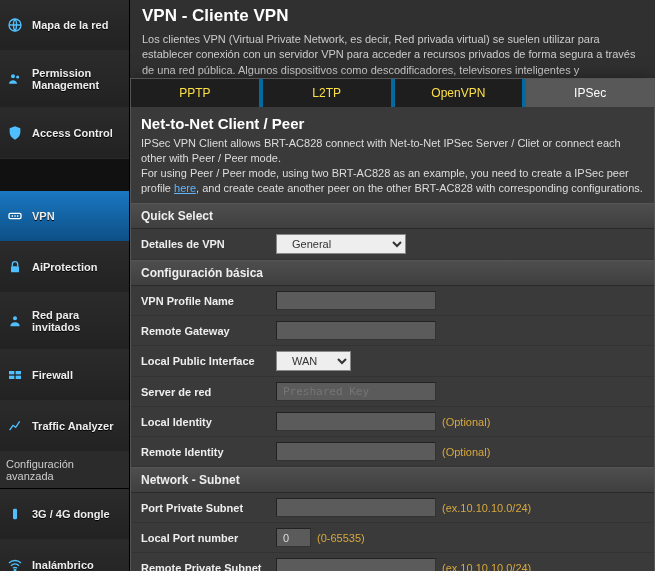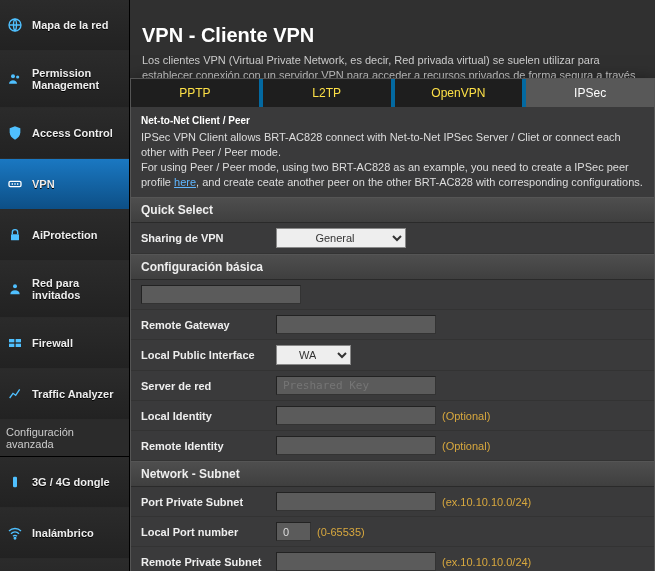--- a/index.html
+++ b/index.html
@@ -28,40 +28,41 @@
     border-bottom: 1px solid #2a2a2a;
     background: linear-gradient(#2b2b2b,#222);
     color: #eee;
     font-weight: bold;
     font-size: 11px;
     cursor: pointer;
     text-shadow: 0 1px 0 #000;
   }
   .side-item.active {
     background: linear-gradient(#1a78c2,#0d4f86);
+    margin-top: 32px;
   }
   .side-section {
     padding: 6px 6px;
     background: #2b2b2b;
     color: #ccc;
     font-size: 11px;
     border-bottom: 1px solid #000;
   }
   .icon { width:18px; height:18px; display:inline-flex; align-items:center; justify-content:center; color:#4fc0ff; flex-shrink:0; }
   .main {
     flex:1;
     background: #303030;
     position: relative;
     overflow:hidden;
   }
   .page-title {
     color:#fff;
-    font-size:20px;
+    font-size:17px;
     font-weight:bold;
-    padding: 24px 12px 2px;
+    padding: 6px 12px 2px;
   }
   .desc {
     color:#ccc;
     font-size:11px;
     line-height:1.4;
     padding: 4px 12px 6px;
   }
   .right-muted {
     position:absolute;
     right:20px;
@@ -99,21 +100,21 @@
     font-size:12px;
     color:#fde047;
     border-right:4px solid #0369a1;
     cursor:pointer;
   }
   .tab:last-child { border-right:none; }
   .tab.active { background:#585858; color:#fff; }
   .section-head {
     color:#fff;
     font-weight:bold;
-    font-size:10px;
+    font-size:15px;
     padding:8px 10px 2px;
   }
   .section-text {
     color:#ddd;
     font-size:11px;
     line-height:1.35;
     padding:2px 10px 8px;
   }
   .section-text a { color:#5fb6ff; text-decoration:underline; cursor:pointer; }
   .subhead {
@@ -150,23 +151,22 @@
     color:#ddd;
     font-size:11px;
     width:160px;
   }
   input.short { width:35px; }
   select {
     background:#eee;
     border:1px solid #888;
     height:20px;
     font-size:11px;
-    padding:0 18px;
+    padding:0 11px;
     color:#333;
-    text-align:center;
   }
   .select-wide { width:130px; }
   .select-narrow { width:75px; }
   .hint { color:#d8a83e; font-size:11px; }
   .hint-gold { color:#d8a83e; }
   svg { display:block; }
 </style>
 </head>
 <body>
 
@@ -330,30 +330,31 @@
       <div class="tab active">IPSec</div>
     </div>
     <div class="section-head">Net-to-Net Client / Peer</div>
     <div class="section-text">
       <span>IPSec VPN Client allows BRT-AC828 connect with Net-to-Net IPSec Server / Cliet or connect each other with Peer / Peer mode.</span><br>
       <span>For using Peer / Peer mode, using two BRT-AC828 as an example, you need to create a IPSec peer profile </span><a>here</a><span>, and create ceate another peer on the other BRT-AC828 with corresponding configurations.</span>
     </div>
 
     <div class="subhead">Quick Select</div>
     <div class="form-row">
-      <div class="form-label">Sharing de VPN</div>
+      <div class="form-label">Detalles de VPN</div>
       <div class="form-ctl">
         <select class="select-wide">
           <option>General</option>
         </select>
       </div>
     </div>
 
     <div class="subhead">Configuración básica</div>
     <div class="form-row">
+      <div class="form-label">VPN Profile Name</div>
       <div class="form-ctl">
           <input type="text" style="">
         </div>
     </div>
     <div class="form-row">
       <div class="form-label">Remote Gateway</div>
       <div class="form-ctl">
           <input type="text" style="">
         </div>
     </div>

